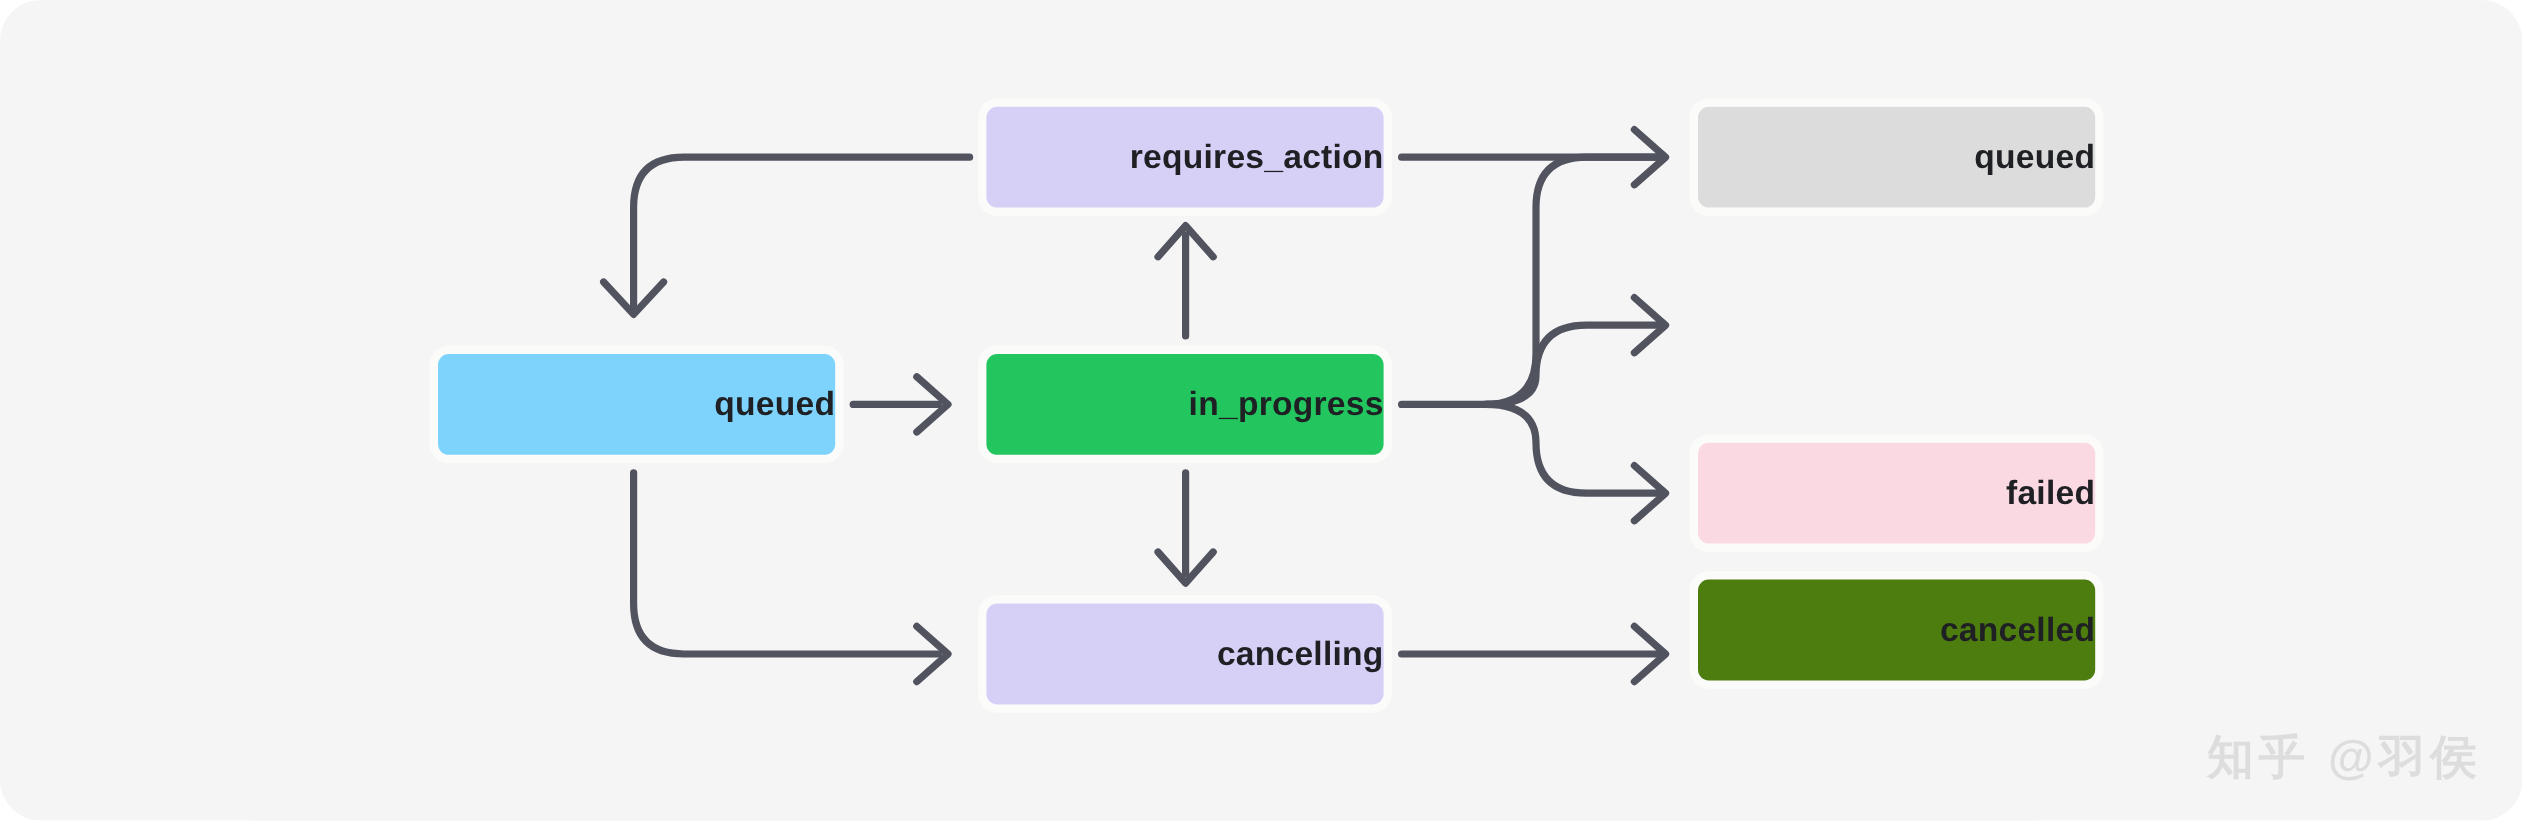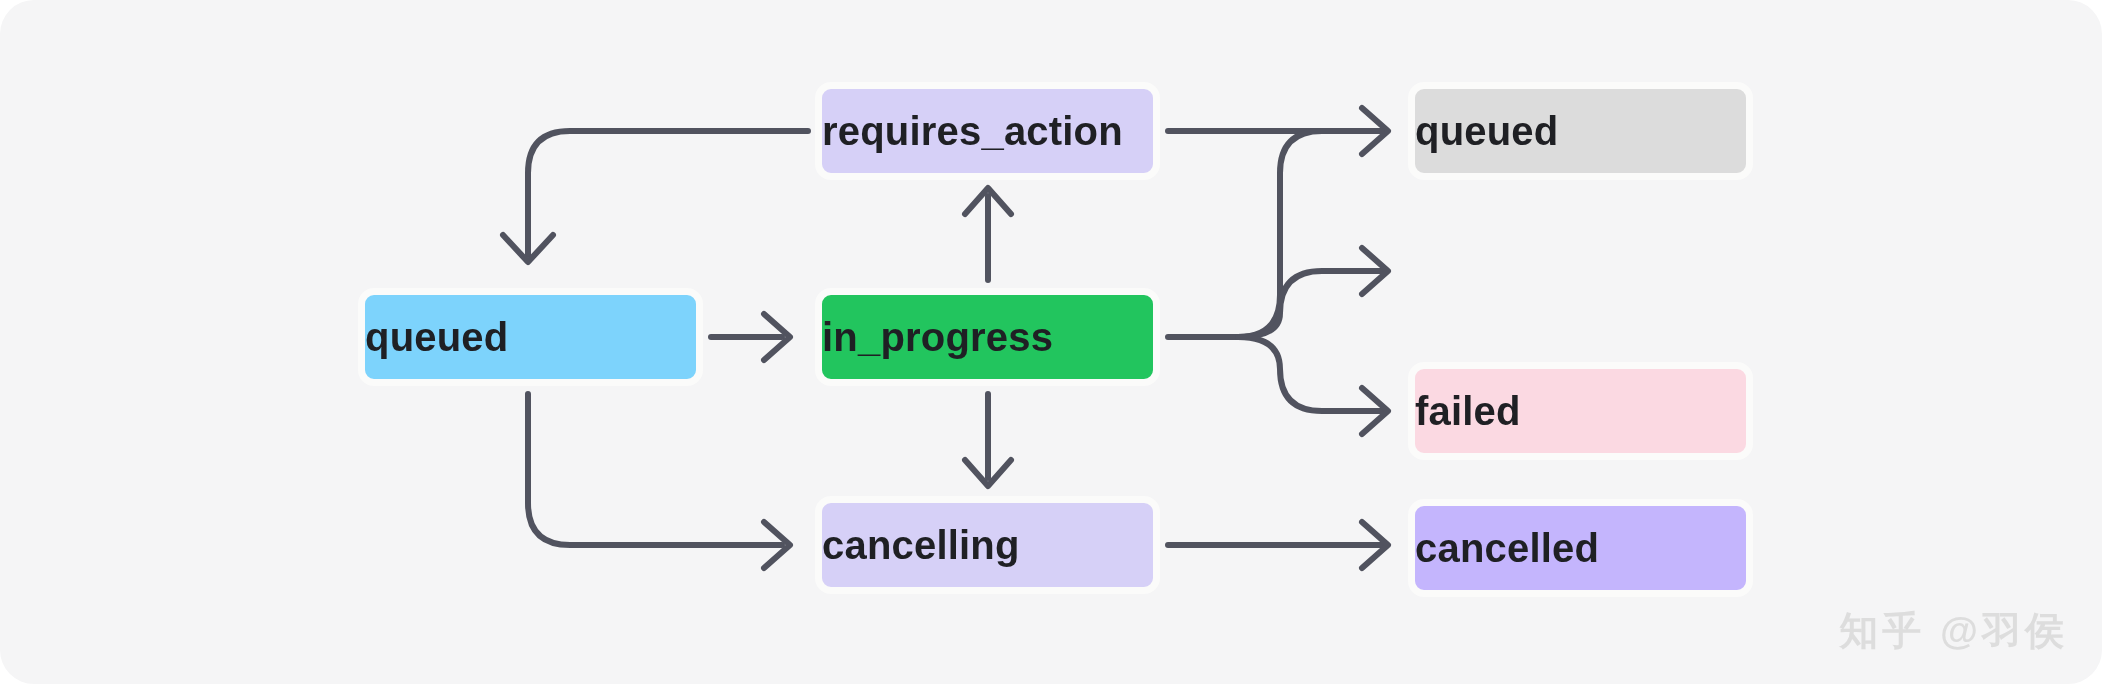--- a/index.html
+++ b/index.html
@@ -35,25 +35,25 @@
     top: 0;
     width: 2102px;
     height: 684px;
   }
   
   .node {
     position: absolute;
     box-sizing: border-box;
     display: flex;
     align-items: center;
-    justify-content: flex-start;
+    justify-content: flex-end;
     border-radius: 16px;
     border: 7px solid #fbfbfa;
     font-weight: bold;
-    font-size: 40px;
+    font-size: 28px;
     letter-spacing: 0.2px;
     color: #1f2024;
     white-space: nowrap;
     user-select: none;
   }
   .node-label {
     pointer-events: none;
     line-height: 1;
   }
   .watermark {
@@ -148,19 +148,19 @@
 
   <div class="node" style="left:1408px; top:82px; width:345px; height:98px; background:#dcdcdc;">
     <span class="node-label">queued</span>
   </div>
 
 
   <div class="node" style="left:1408px; top:362px; width:345px; height:98px; background:#fbd9e2;">
     <span class="node-label">failed</span>
   </div>
 
-  <div class="node" style="left:1408px; top:499px; width:345px; height:98px; background:#c4b5fd;">
+  <div class="node" style="left:1408px; top:476px; width:345px; height:98px; background:#4d7c0f;">
     <span class="node-label">cancelled</span>
   </div>
 
   <div class="watermark">知乎 @羽侯</div>
 
 </div>
 
 </body></html>

